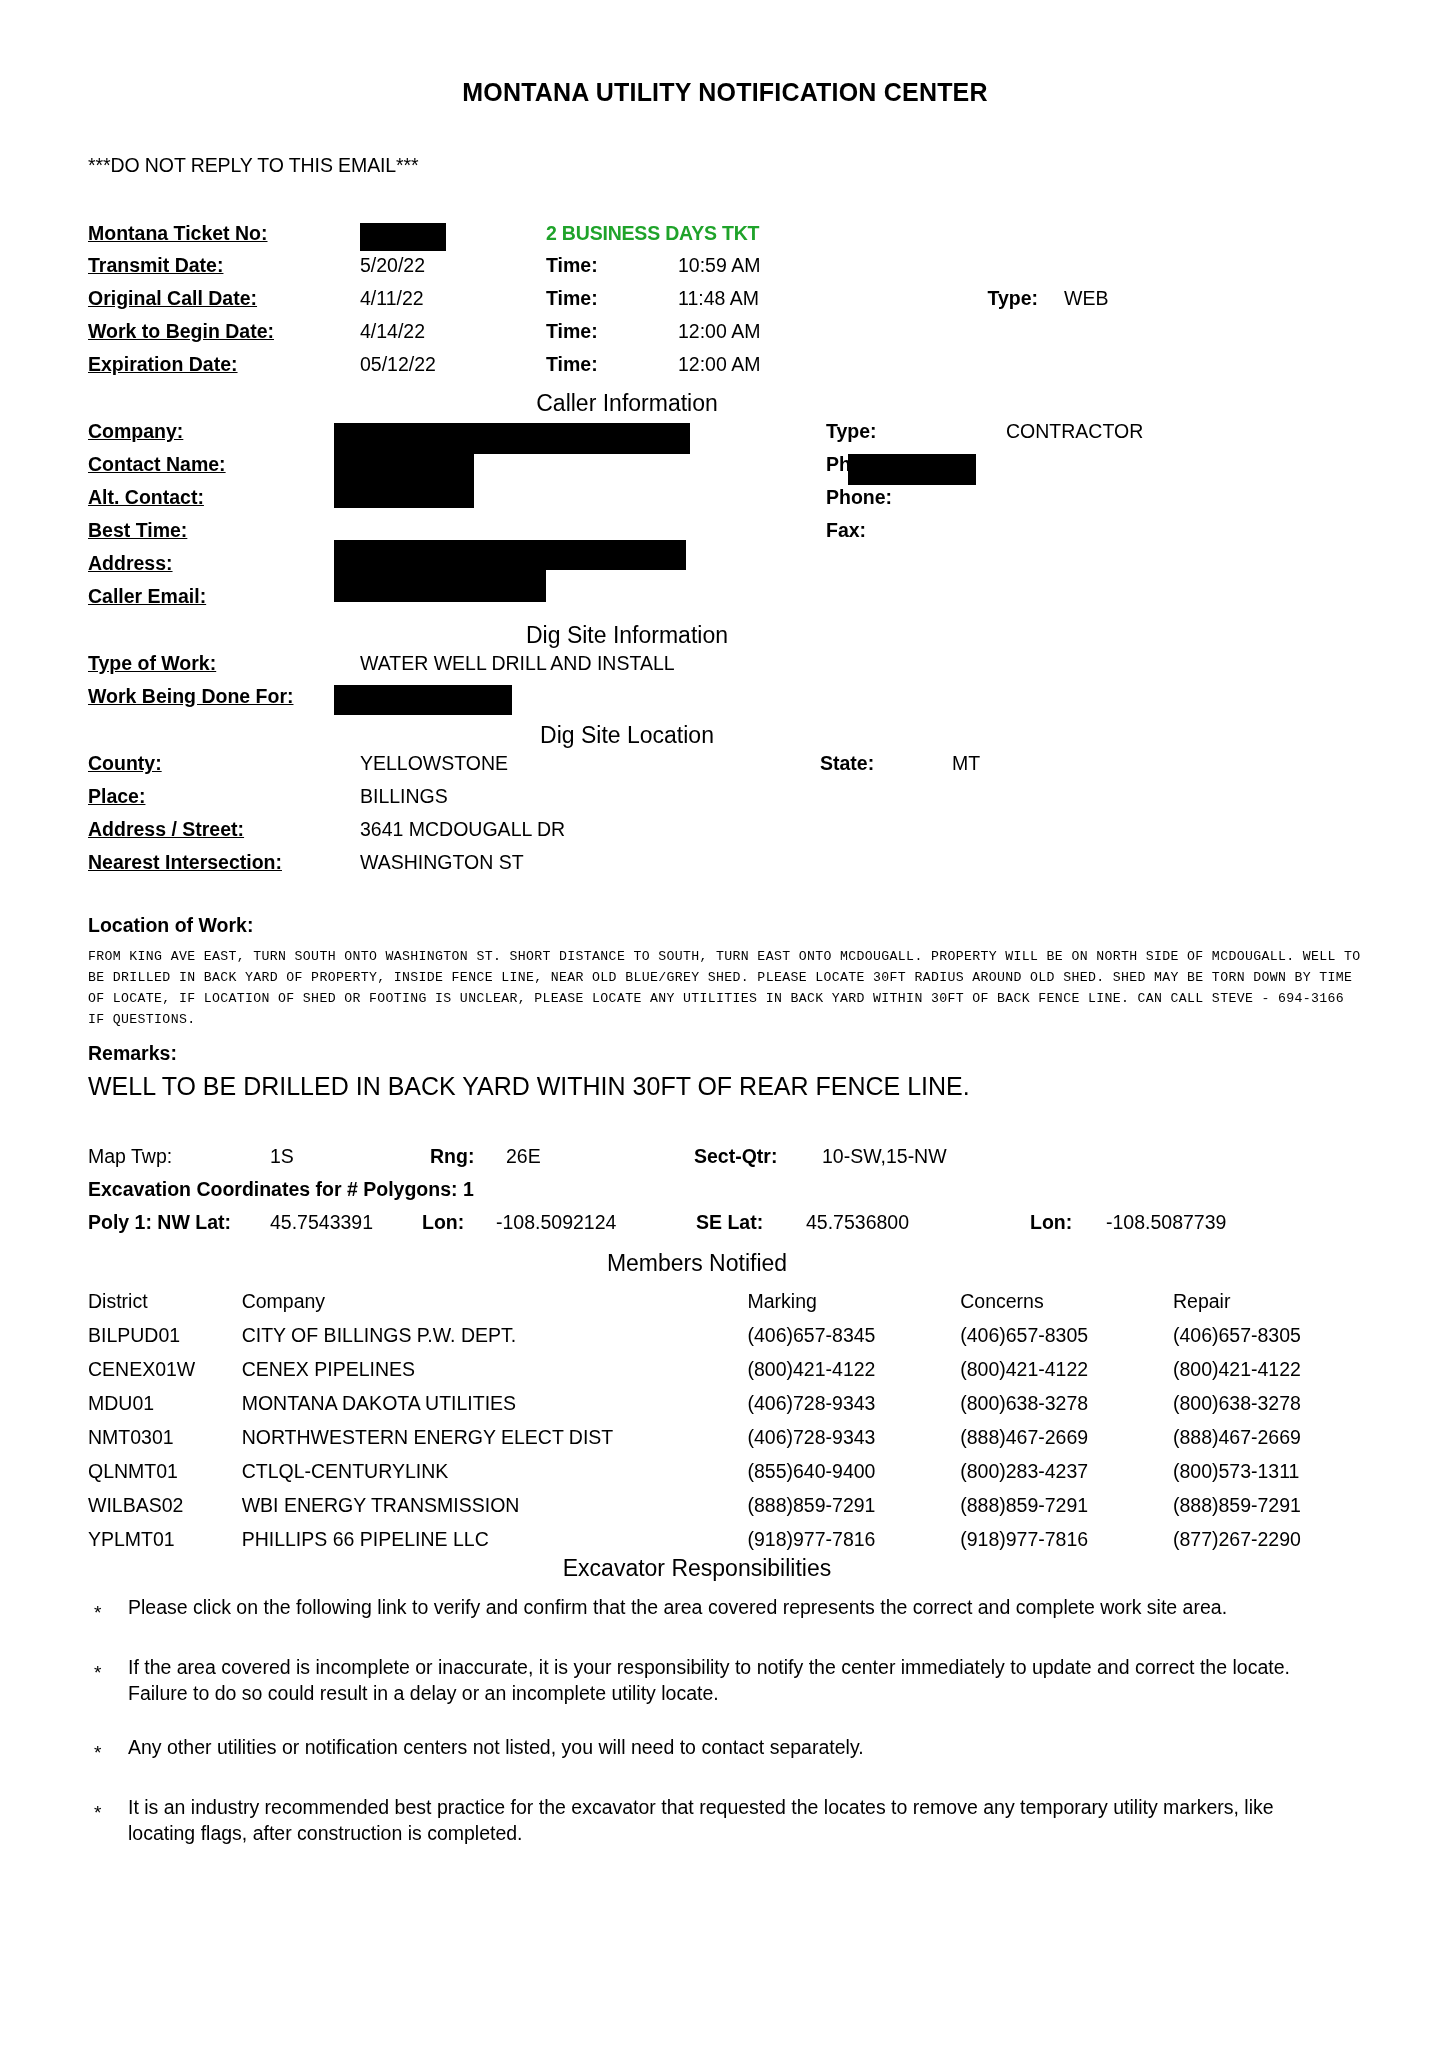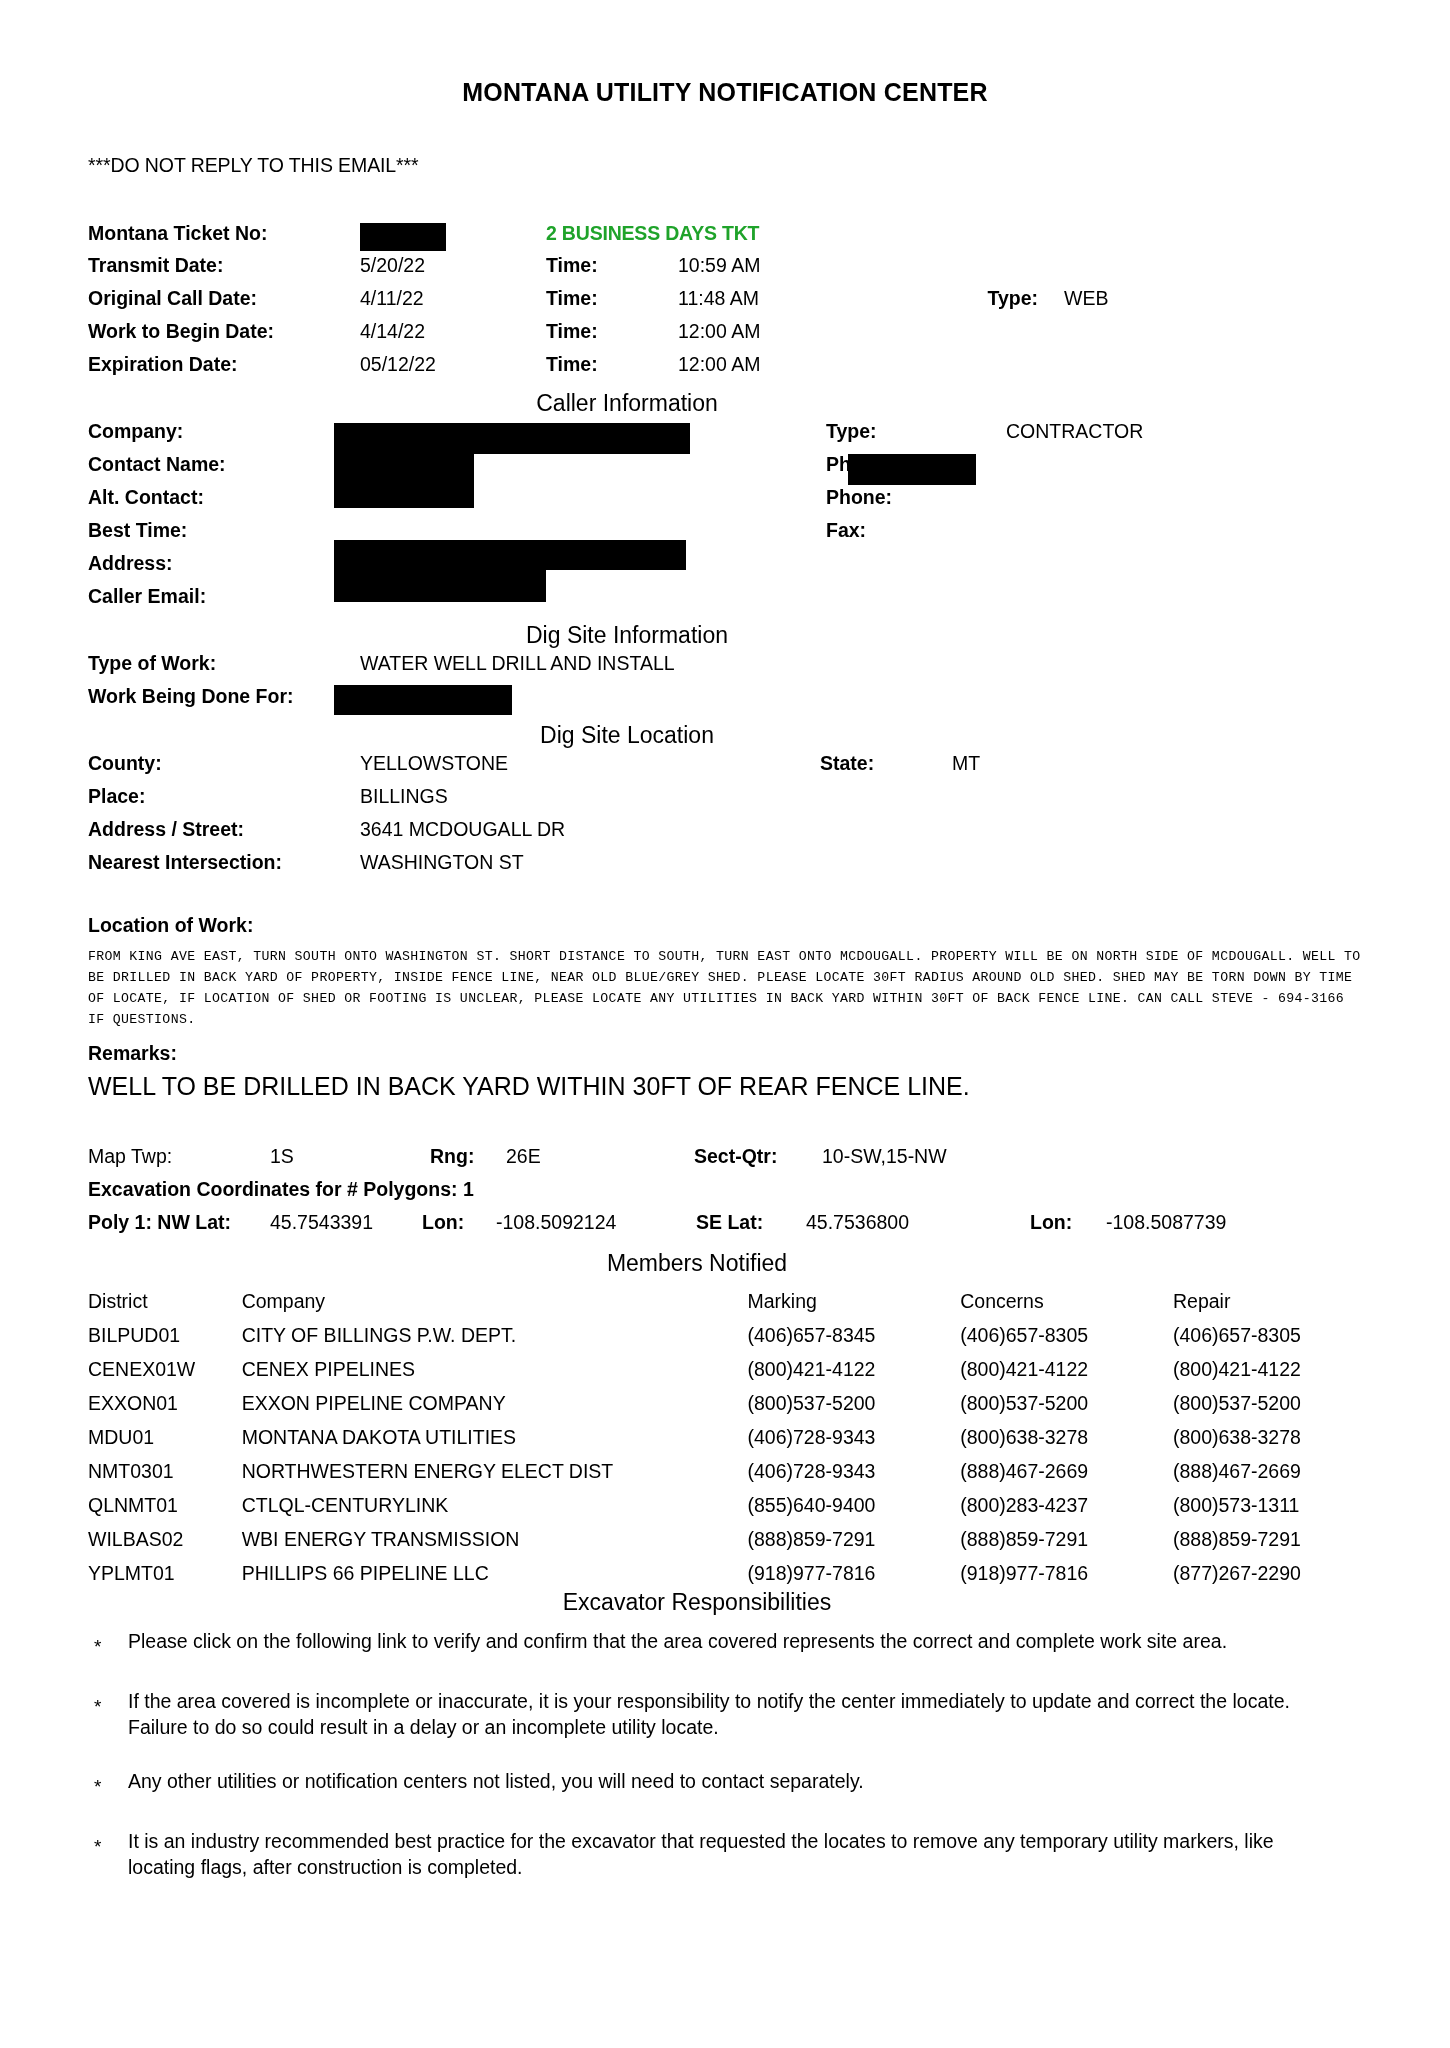--- a/index.html
+++ b/index.html
@@ -48,21 +48,21 @@
     height: 33px;
     font-size: 19.5px;
   }
   .lbl {
     font-weight: bold;
     flex: 0 0 auto;
   }
   .val {
     font-weight: normal;
   }
-  .c-label1 { width: 272px; }
+  .c-label1 { width: 272px; text-decoration: underline; }
   .c-val1   { width: 186px; }
   .c-label2 { width: 132px; }
   .c-val2   { width: 220px; }
   .c-label3 { width: 140px; text-align: right; }
   .c-val3   { padding-left: 26px; }
 
   .green-tkt {
     color: #1fa32a;
     font-weight: bold;
     font-size: 19.5px;
@@ -392,27 +392,20 @@
           <td>(406)657-8305</td>
         </tr>
       <tr>
           <td>CENEX01W</td>
           <td>CENEX PIPELINES</td>
           <td>(800)421-4122</td>
           <td>(800)421-4122</td>
           <td>(800)421-4122</td>
         </tr>
       <tr>
-          <td>EXXON01</td>
-          <td>EXXON PIPELINE COMPANY</td>
-          <td>(800)537-5200</td>
-          <td>(800)537-5200</td>
-          <td>(800)537-5200</td>
-        </tr>
-      <tr>
           <td>MDU01</td>
           <td>MONTANA DAKOTA UTILITIES</td>
           <td>(406)728-9343</td>
           <td>(800)638-3278</td>
           <td>(800)638-3278</td>
         </tr>
       <tr>
           <td>NMT0301</td>
           <td>NORTHWESTERN ENERGY ELECT DIST</td>
           <td>(406)728-9343</td>

